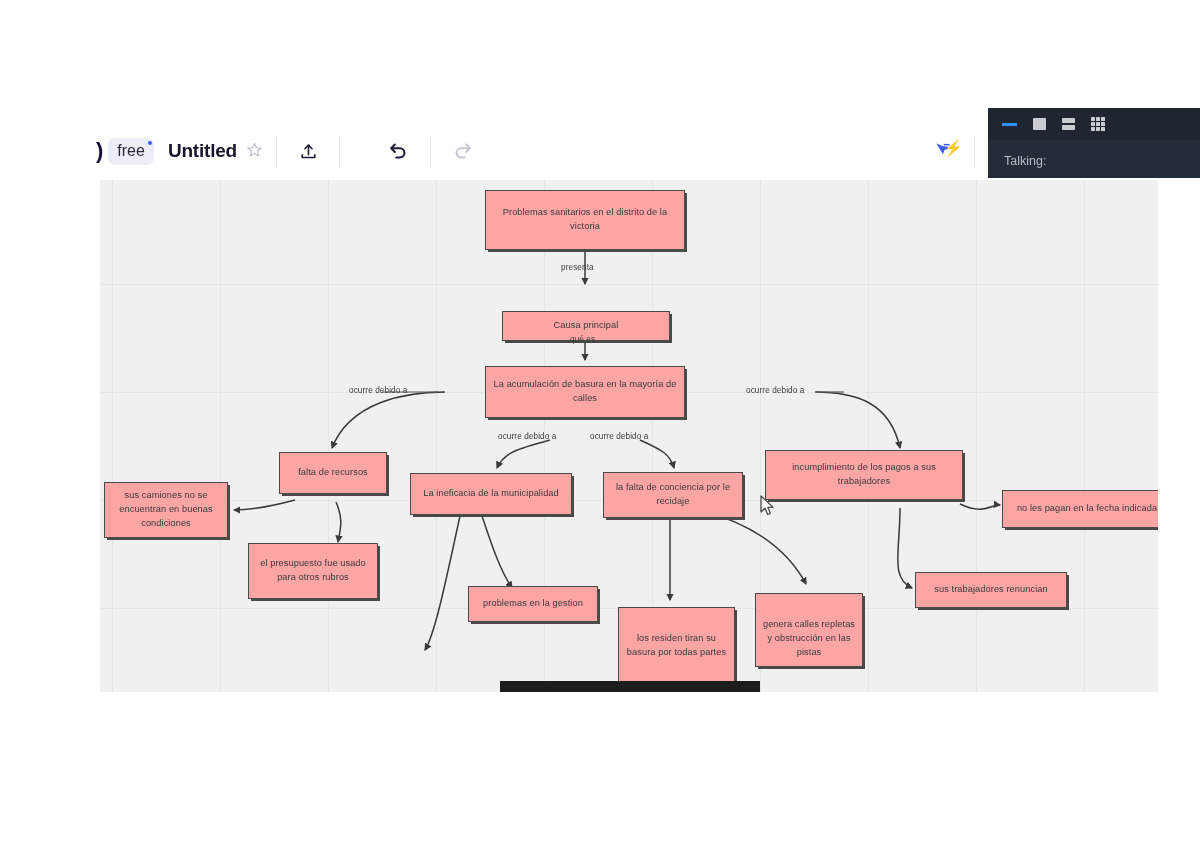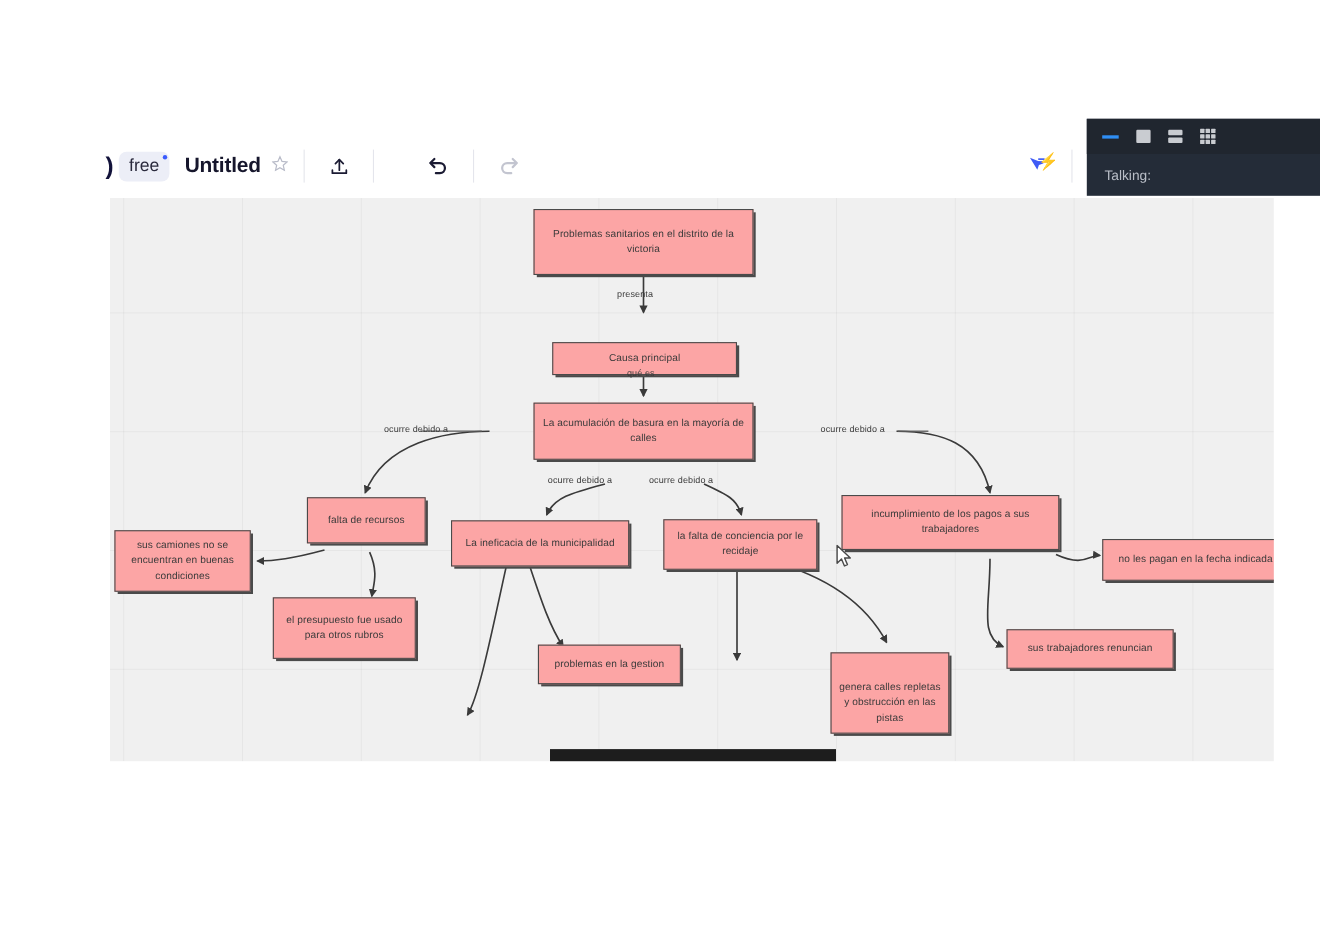--- a/index.html
+++ b/index.html
@@ -320,25 +320,28 @@
     </div>
 
     <div class="node" style="left:902px; top:310px; width:170px; height:38px;">
       <span>no les pagan en la fecha indicada</span>
     </div>
 
     <div class="node" style="left:815px; top:392px; width:152px; height:36px;">
       <span>sus trabajadores renuncian</span>
     </div>
 
-    <div class="node" style="left:389px; top:406px; width:130px; height:36px;">
+    <div class="node" style="left:368px; top:406px; width:130px; height:36px;">
       <span>problemas en la gestion</span>
     </div>
 
 
+    <div class="node" style="left:518px; top:427px; width:117px; height:85px; align-items:flex-start; padding-top:24px;">
+      <span>los residen tiran su basura por todas partes</span>
+    </div>
 
     <div class="node" style="left:655px; top:413px; width:108px; height:74px; align-items:center; padding-top:22px;">
       <span>genera calles repletas y obstrucción en las pistas</span>
     </div>
 
     <div class="edge-label" style="left:461px; top:83px;">presenta</div>
     <div class="edge-label" style="left:470px; top:155px;">qué es</div>
     <div class="edge-label" style="left:249px; top:206px;">ocurre debido a</div>
     <div class="edge-label" style="left:398px; top:252px;">ocurre debido a</div>
     <div class="edge-label" style="left:490px; top:252px;">ocurre debido a</div>

